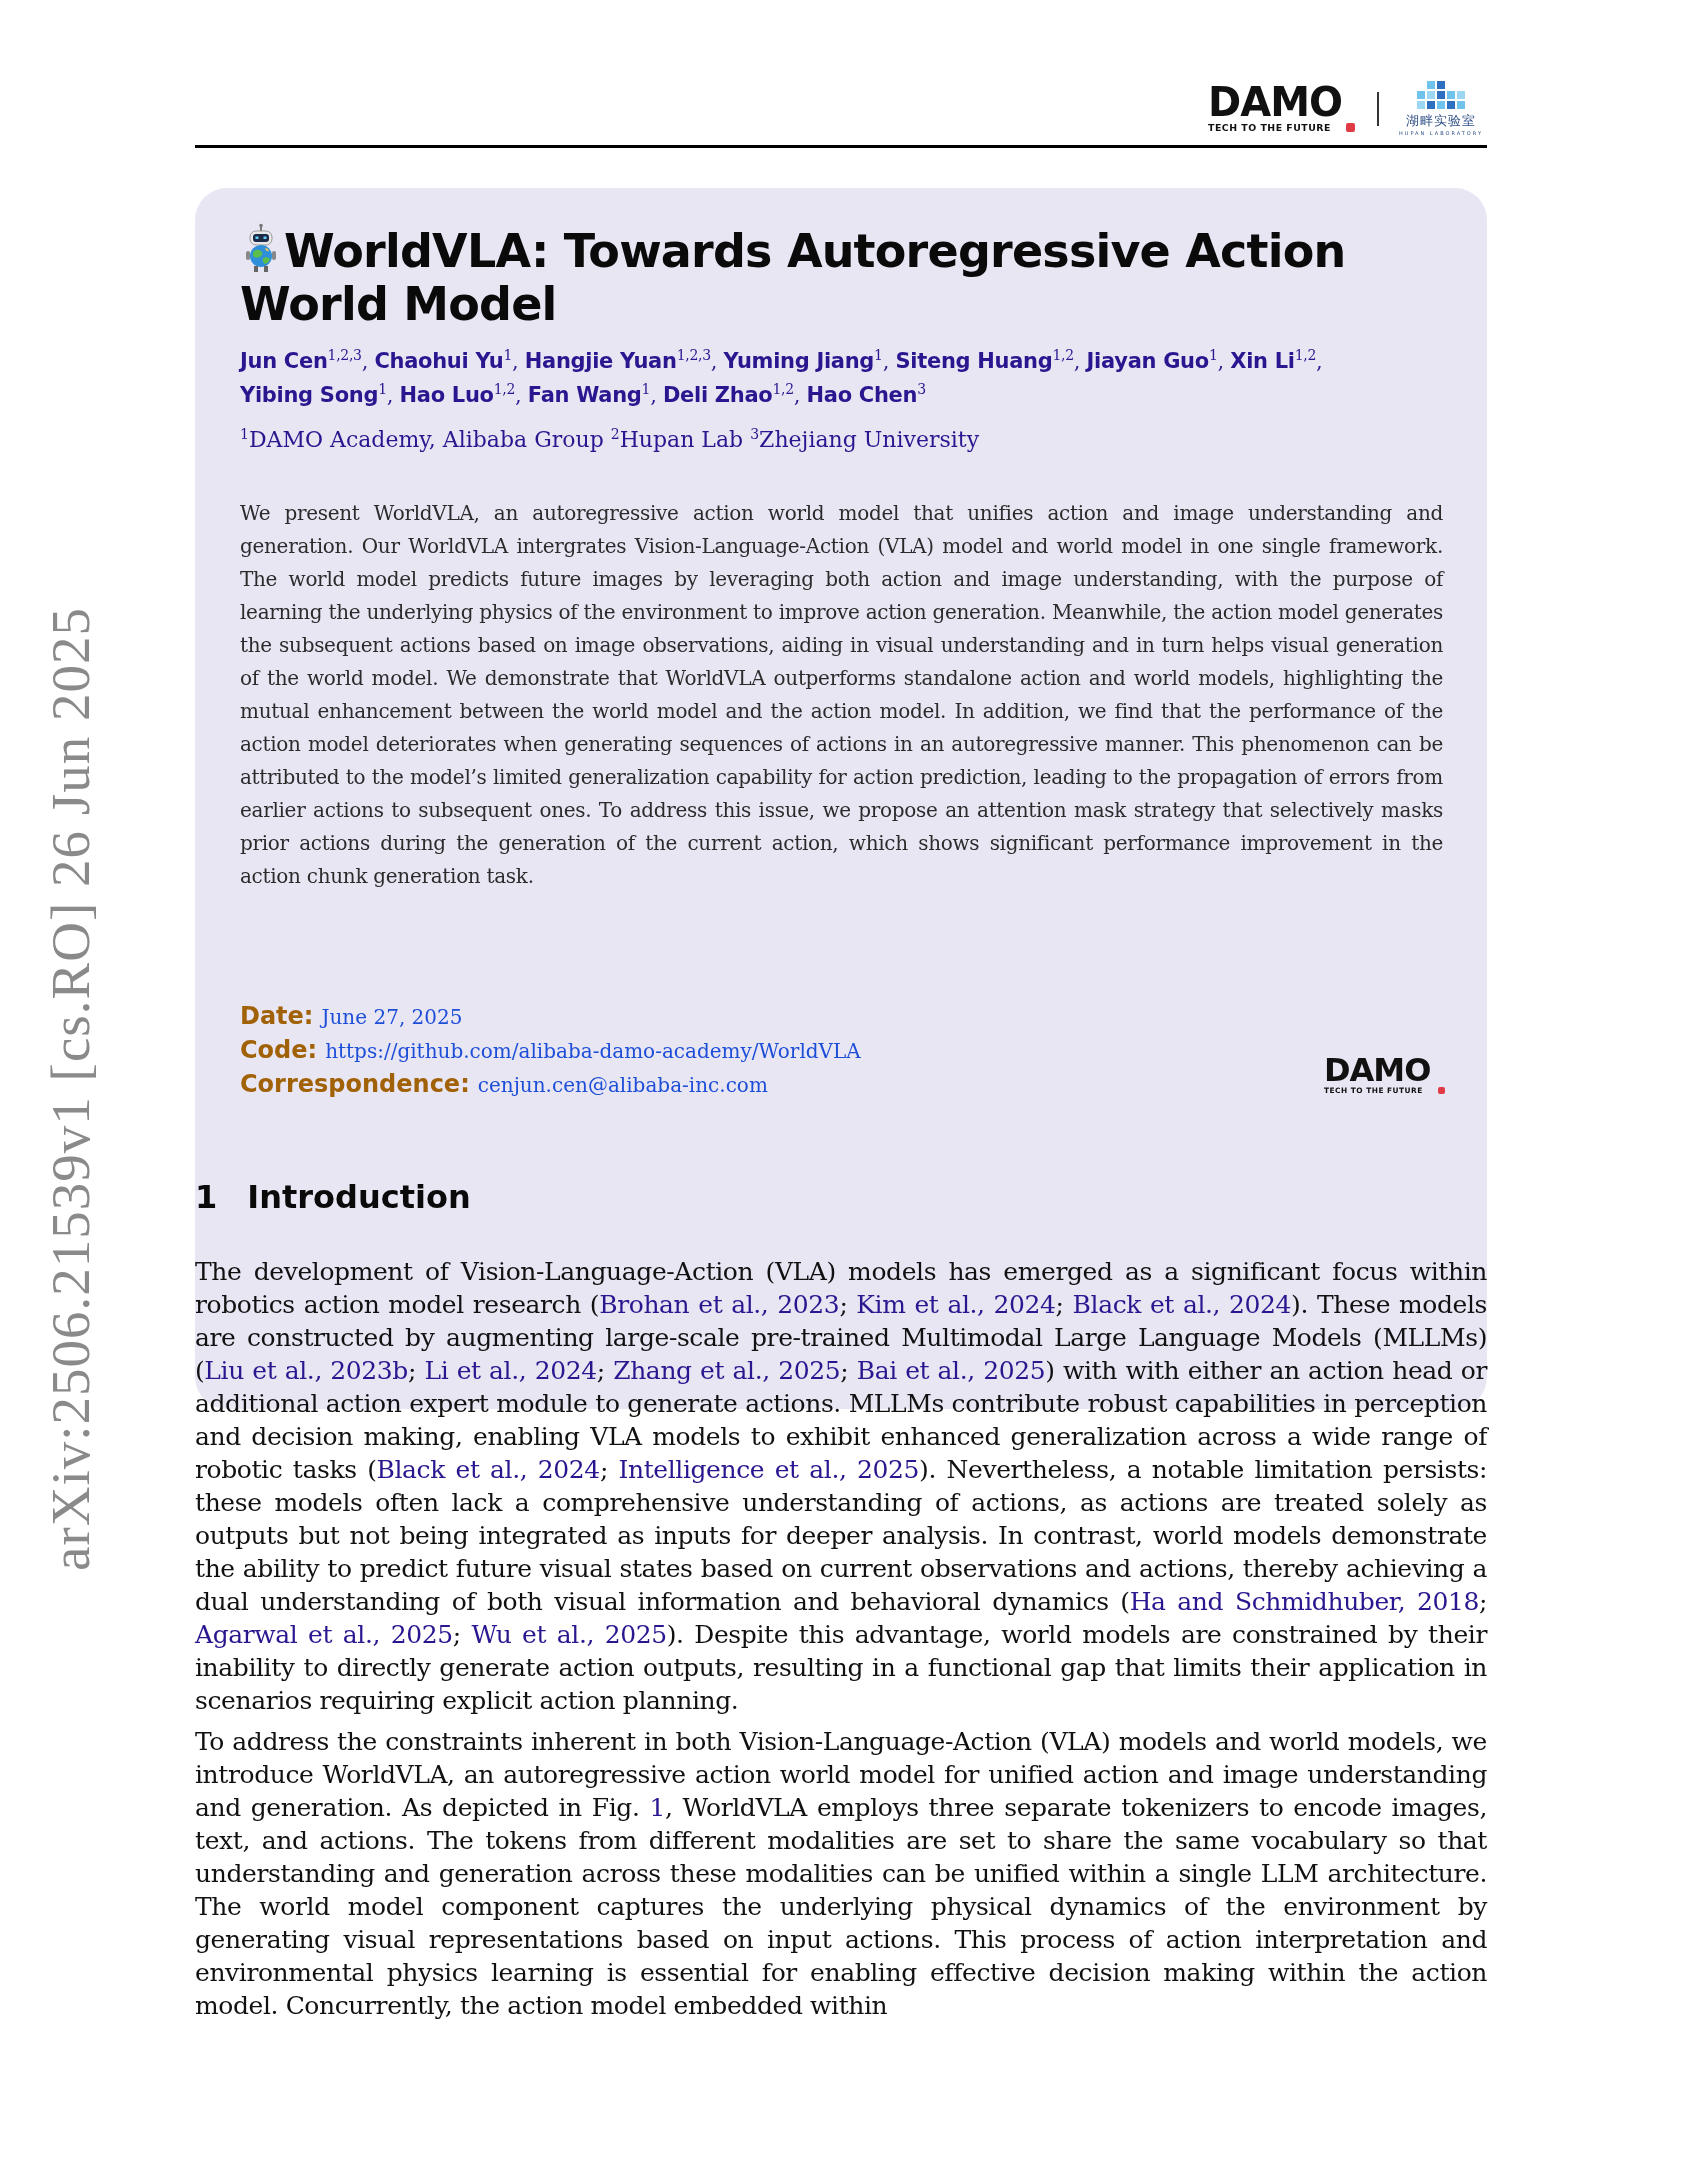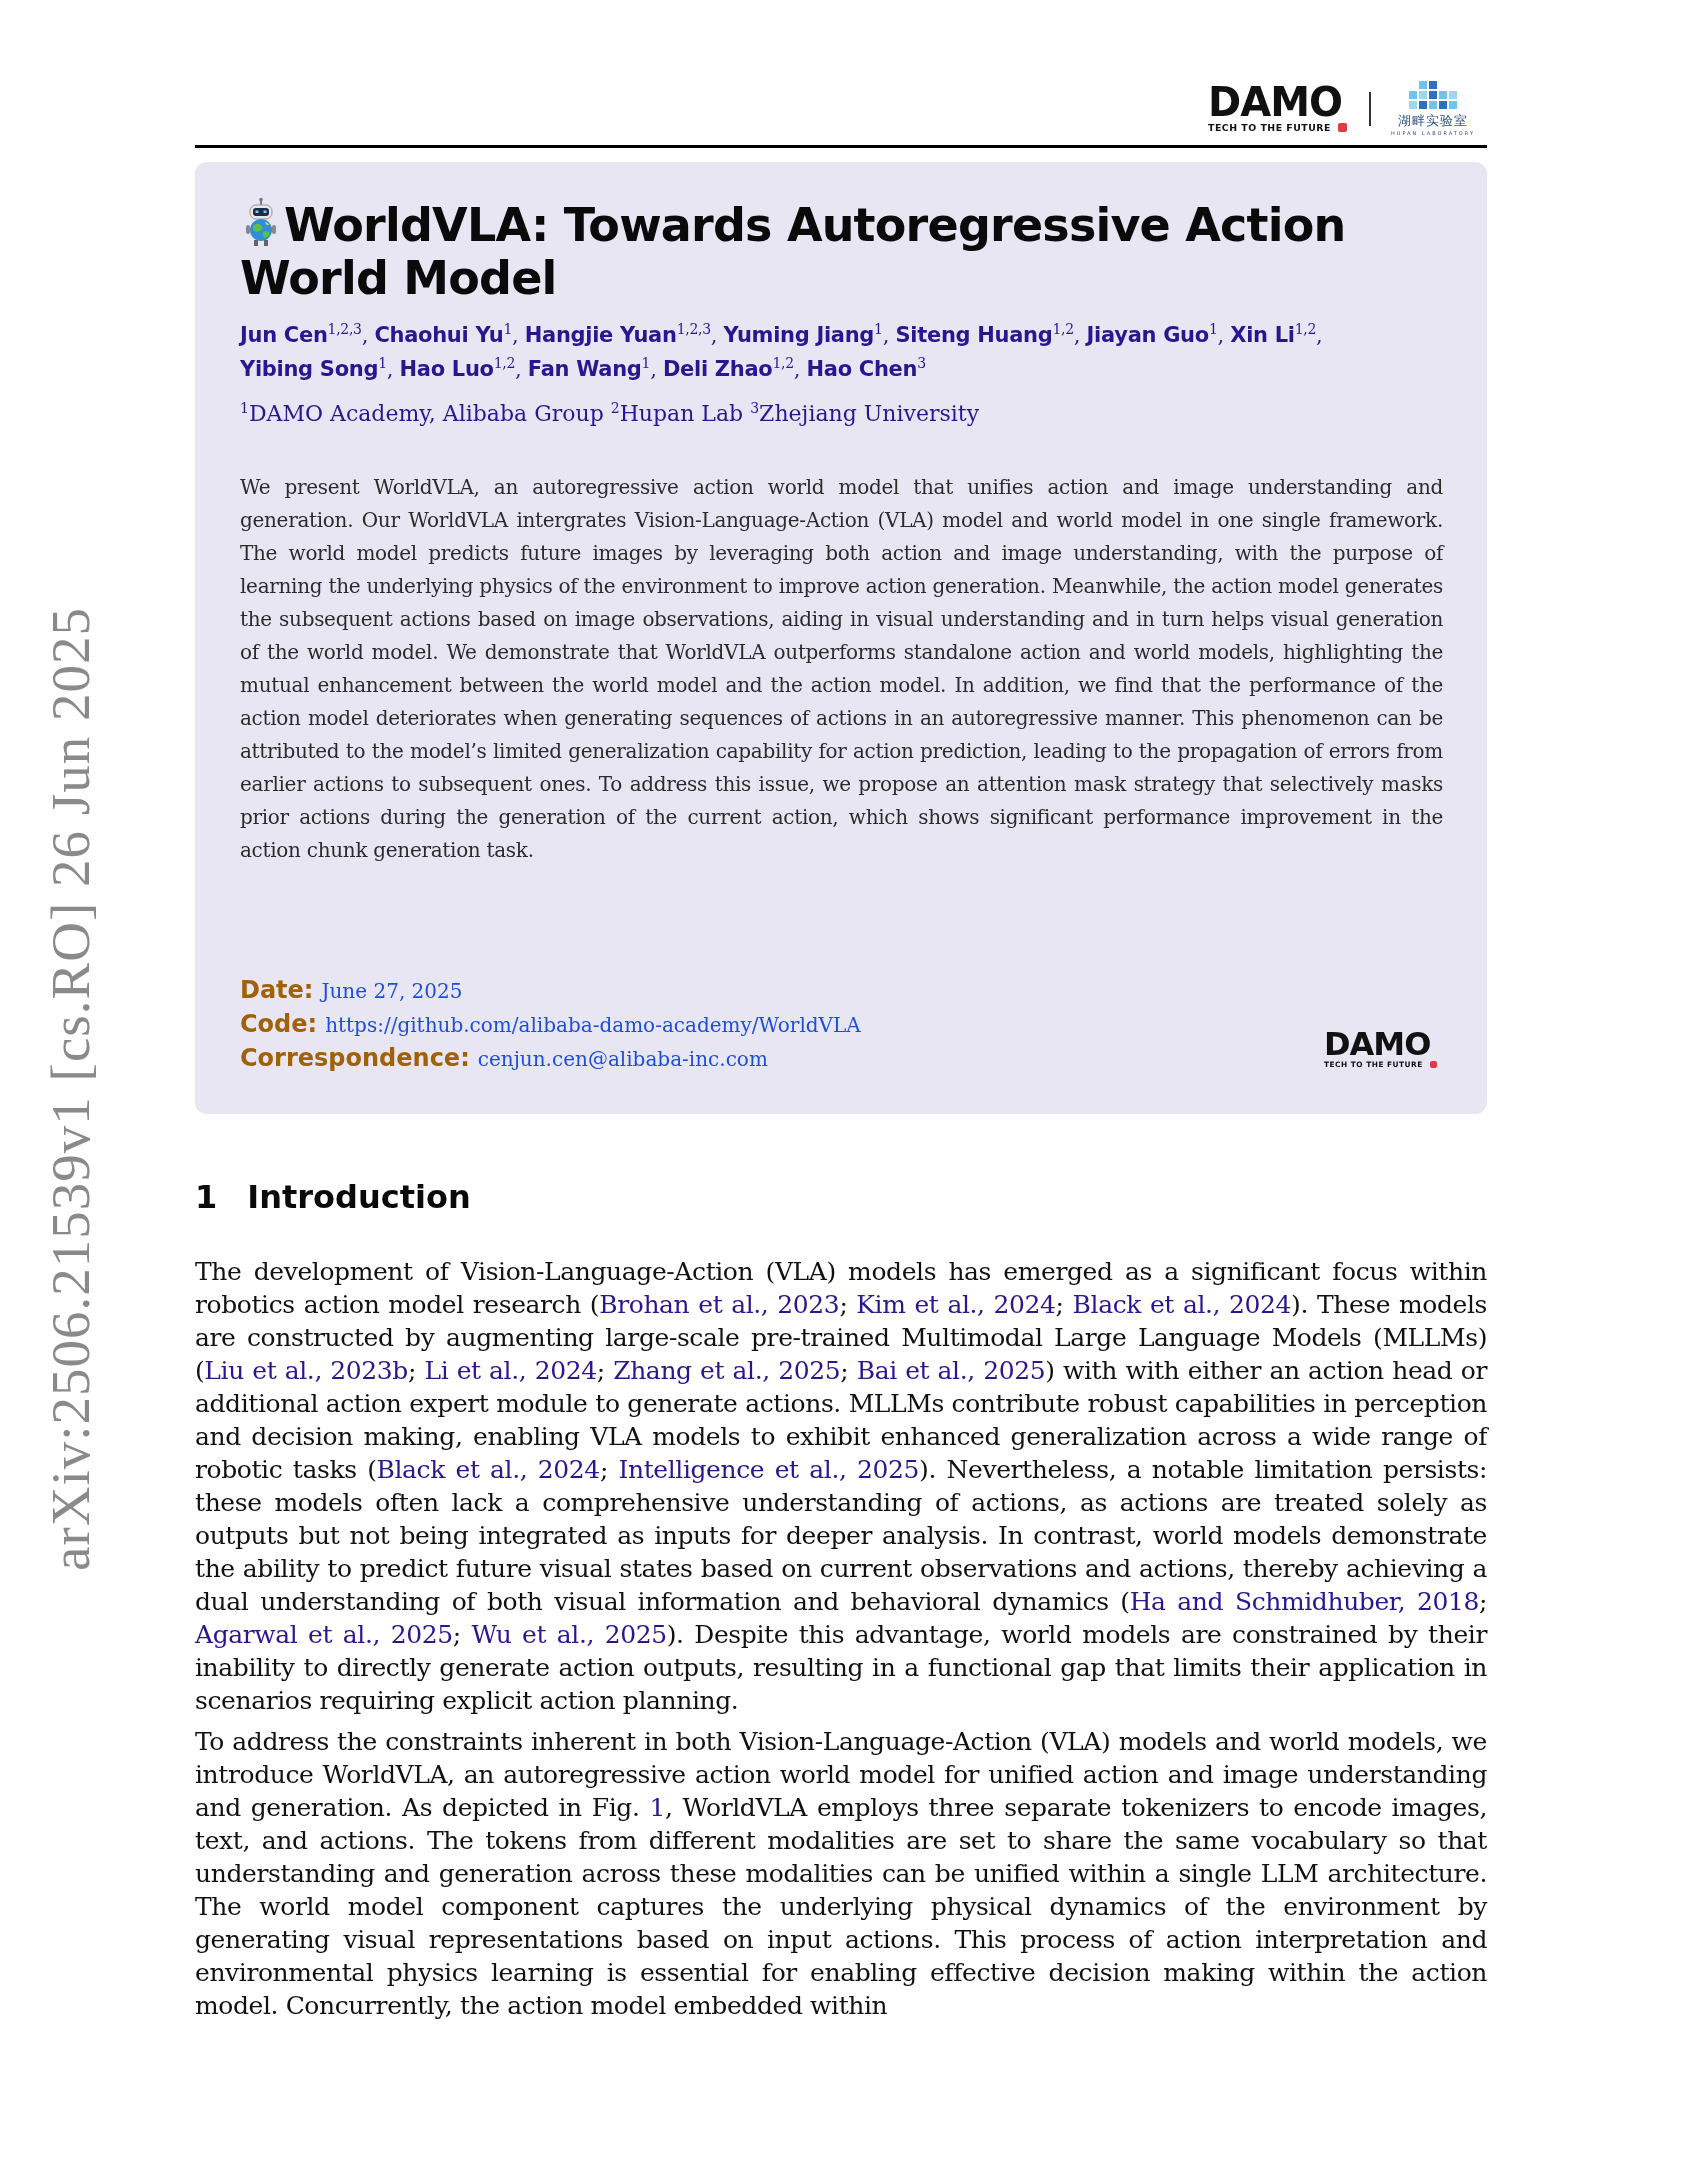--- a/index.html
+++ b/index.html
@@ -12,34 +12,34 @@
       position: absolute; left: 50%; top: 50%;
       transform: translate(-50%, -50%) rotate(-90deg);
       white-space: nowrap;
       font-family: "Liberation Serif", "DejaVu Serif", serif;
       font-size: 55px; color: #8a8a8a; letter-spacing: 1px;
     }
 
     .header-logos { position: absolute; top: 79px; left: 1208px; width: 287px; height: 59px; display: flex; align-items: center; }
     .damo-logo { display: flex; flex-direction: column; align-items: flex-start; text-align: center; }
     .damo-word { font-family: "DejaVu Sans", "Liberation Sans", sans-serif; font-weight: 900; font-size: 40px; line-height: 36px; letter-spacing: -1px; color: #111; }
-    .damo-tag { font-family: "DejaVu Sans", "Liberation Sans", sans-serif; font-weight: 700; font-size: 9.4px; letter-spacing: 0.5px; color: #111; display: flex; align-items: center; gap: 7px; margin-top: 2px; }
+    .damo-tag { font-family: "DejaVu Sans", "Liberation Sans", sans-serif; font-weight: 700; font-size: 9.4px; letter-spacing: 0.5px; color: #111; display: flex; align-items: center; gap: 15px; margin-top: 2px; }
     .seal { display: inline-block; width: 9px; height: 9px; background: #e03a45; border-radius: 2px; }
     .logo-divider { width: 2px; height: 34px; background: #333; margin: 0 20px 0 22px; }
     .hupan-logo { display: flex; flex-direction: column; align-items: center; }
     .hupan-mark { display: grid; grid-template-columns: repeat(5, 8px); grid-gap: 2px; margin-bottom: 3px; }
     .hupan-mark i { display: block; width: 8px; height: 8px; }
     .hupan-text { font-family: "DejaVu Sans", sans-serif; font-size: 13px; color: #2d4f86; letter-spacing: 1px; }
     .hupan-sub { font-family: "DejaVu Sans", sans-serif; font-size: 5px; letter-spacing: 2px; color: #2d4f86; }
 
     .header-rule { position: absolute; top: 145px; left: 195px; width: 1292px; height: 3px; background: #000; }
 
     .abstract-box {
-      position: absolute; left: 195px; top: 162px; width: 1292px; height: 952px;
-      background: #e9e6f4; border-radius: 12px;
+      position: absolute; left: 195px; top: 188px; width: 1292px; height: 1221px;
+      background: #e9e6f4; border-radius: 32px;
     }
     .title {
       position: absolute; left: 45px; top: 35px; width: 1218px;
       font-family: "DejaVu Sans", "Liberation Sans", sans-serif; font-weight: 700;
       font-size: 46px; line-height: 53px; color: #0a0a0a; letter-spacing: -0.8px;
     }
     .robot-icon { display: inline-block; width: 42px; height: 50px; vertical-align: -6px; margin-right: 2px; }
     .authors {
       position: absolute; left: 45px; top: 156px; width: 1218px;
       font-family: "DejaVu Sans", "Liberation Sans", sans-serif; font-weight: 700;

